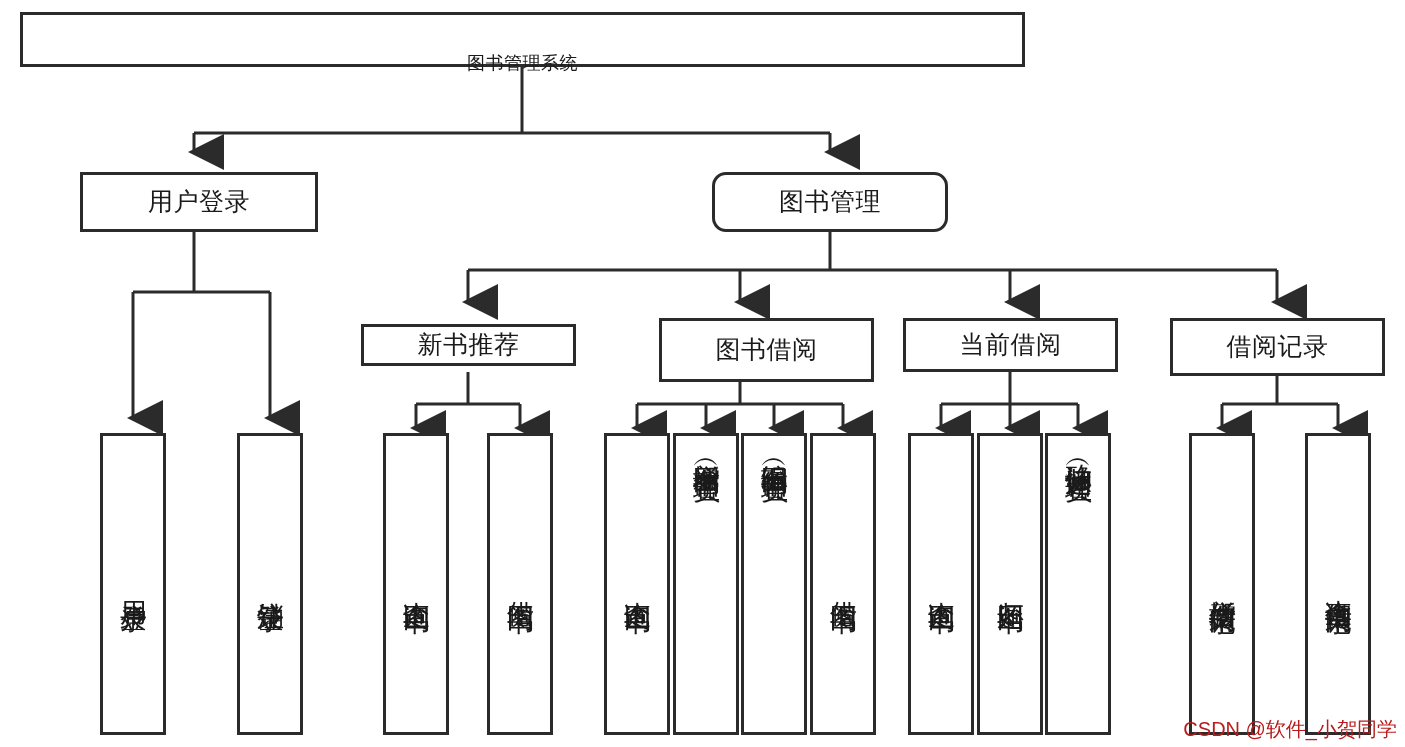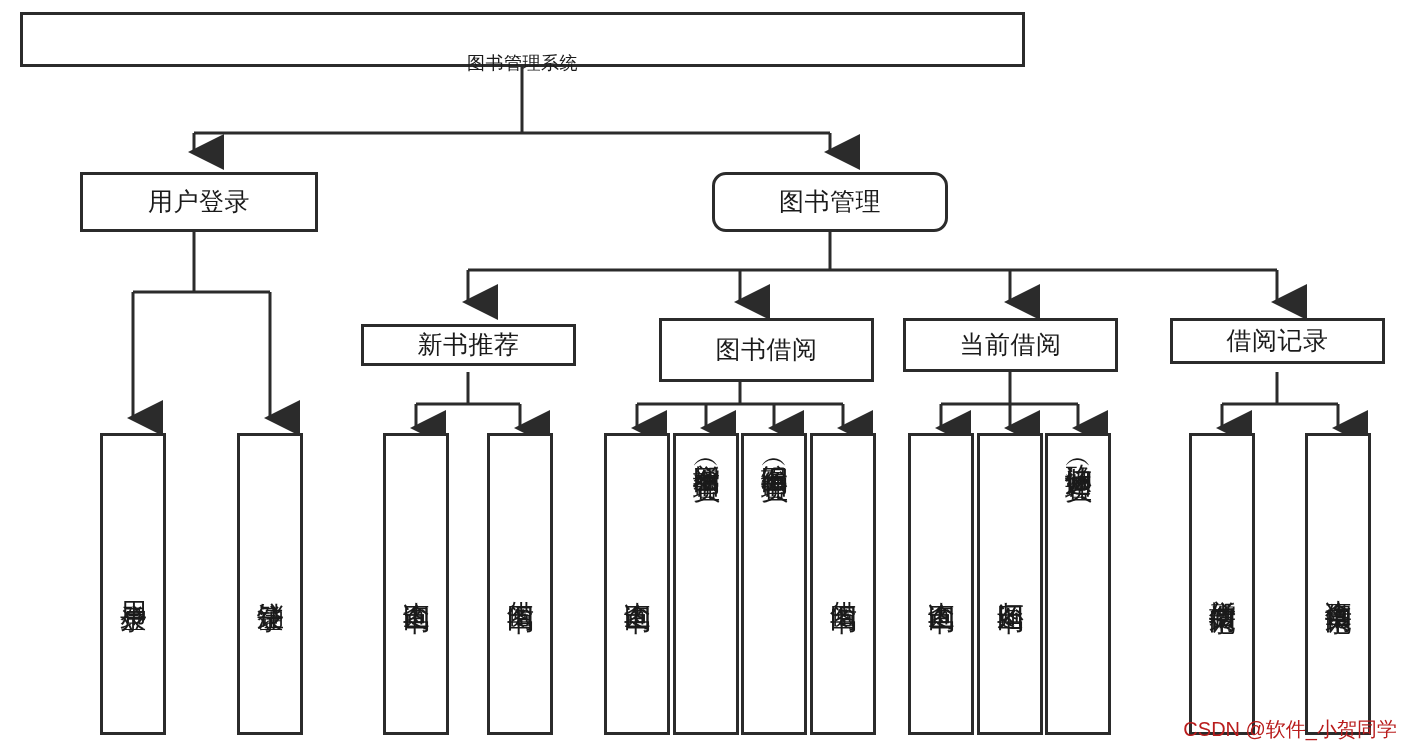--- a/index.html
+++ b/index.html
@@ -152,21 +152,21 @@
   </div>
 
   <div class="node horiz" style="left:633px; top:318px; width:215px; height:64px;margin-left:26px;">
     <span class="label">图书借阅</span>
   </div>
 
   <div class="node horiz" style="left:903px; top:318px; width:215px; height:54px;">
     <span class="label">当前借阅</span>
   </div>
 
-  <div class="node horiz" style="left:1170px; top:318px; width:215px; height:46px;">
+  <div class="node horiz" style="left:1170px; top:318px; width:215px; height:58px;">
     <span class="label">借阅记录</span>
   </div>
 
   <div class="node vert center" style="left:100px; top:433px; width:66px; height:302px;">
     <span class="label">用户登录</span>
   </div>
 
   <div class="node vert center" style="left:237px; top:433px; width:66px; height:302px;">
     <span class="label">注销登录</span>
   </div>

